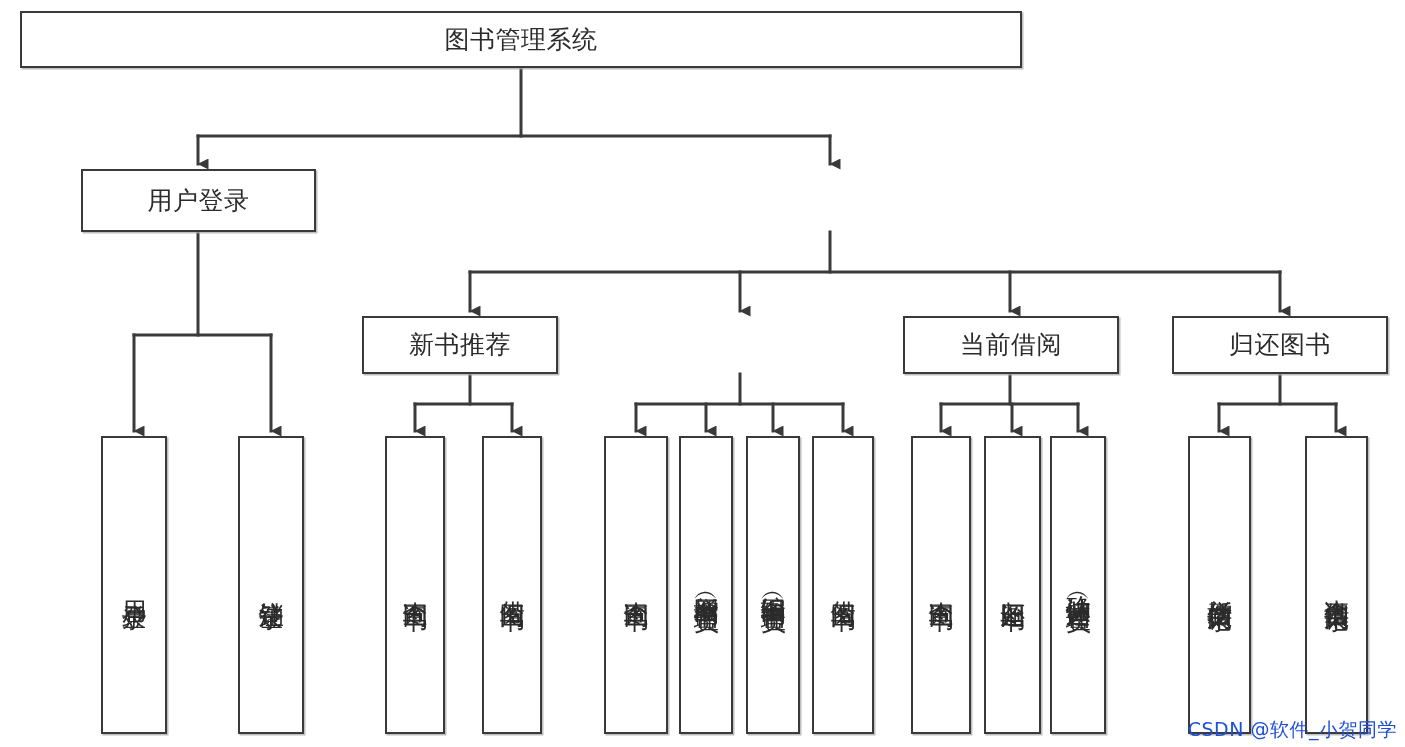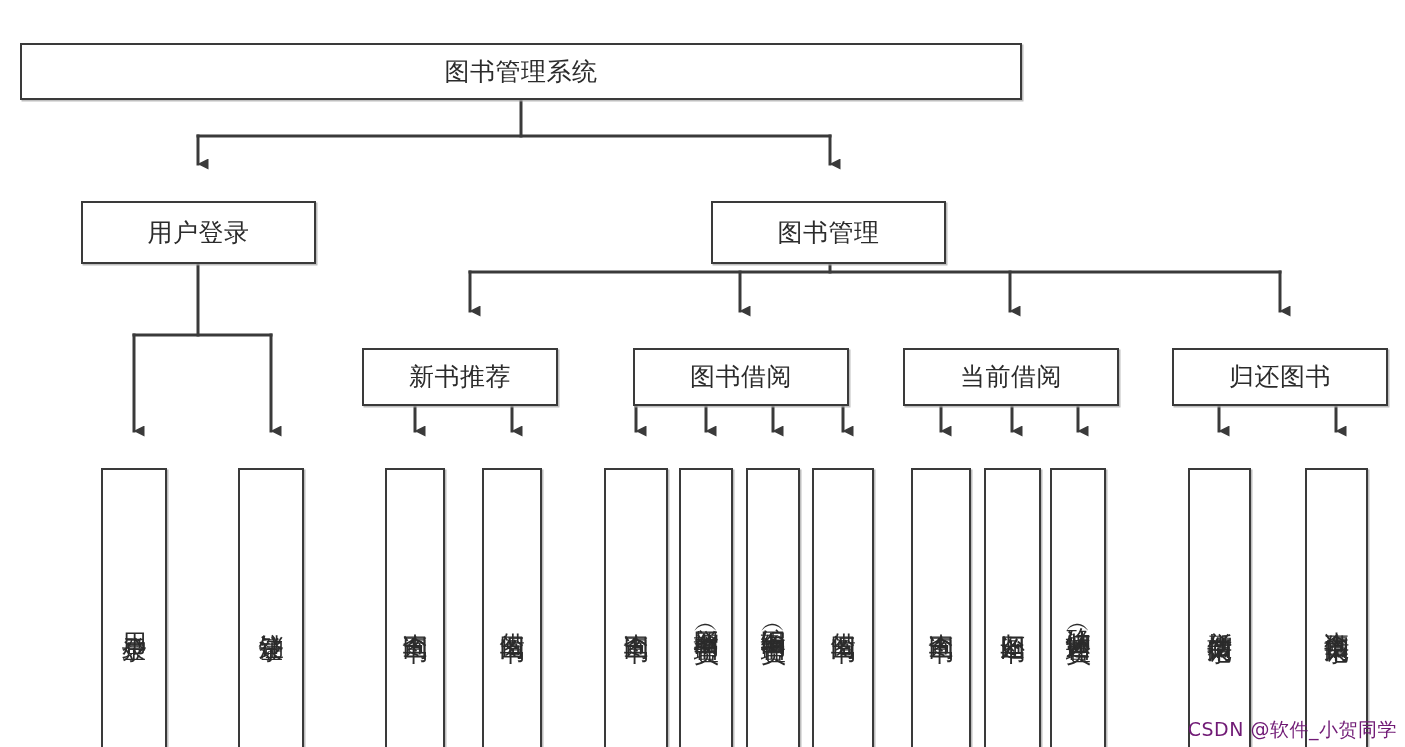--- a/index.html
+++ b/index.html
@@ -29,21 +29,20 @@
   .node {
     position: absolute;
     box-sizing: border-box;
     border: 2.5px solid #3a3a3a;
     background: #ffffff;
     display: flex;
     align-items: center;
     justify-content: center;
     color: #2b2b2b;
     box-shadow: 1.5px 1.5px 0 0 rgba(170,170,170,0.75);
-    margin-top: 32px;
   }
   .node .lbl {
     display: block;
     text-align: center;
     line-height: 1.18;
     letter-spacing: 0.5px;
   }
   
   .node.h .lbl {
     writing-mode: horizontal-tb;
@@ -60,21 +59,21 @@
     font-size: 25px;
     line-height: 1.1;
     letter-spacing: 2px;
     max-height: 276px;
   }
   .watermark {
     position: absolute;
     right: 8px;
     bottom: 4px;
     font-size: 19px;
-    color: #701a75;
+    color: #1d4ed8;
     white-space: nowrap;
     letter-spacing: 0.5px;
   }
 </style>
 </head>
 <body>
 
 <div id="canvas">
 
   <svg id="wires" viewBox="0 0 1405 747" width="1405" height="747" xmlns="http://www.w3.org/2000/svg">
@@ -127,29 +126,23 @@
     </g>
   </svg>
 
   <div class="node h root" style="left: 20px; top: 11px; width: 1002px; height: 57px;">
     <span class="lbl">图书管理系统</span>
   </div>
 
   <div class="node h" style="left: 81px; top: 169px; width: 235px; height: 63px;">
     <span class="lbl">用户登录</span>
   </div>
-  <div class="node h" style="left: 711px; top: 169px; width: 235px; height: 63px;">
-    <span class="lbl">图书管理</span>
-  </div>
 
   <div class="node h" style="left: 362px; top: 316px; width: 196px; height: 58px;">
     <span class="lbl">新书推荐</span>
-  </div>
-  <div class="node h" style="left: 633px; top: 316px; width: 216px; height: 58px;">
-    <span class="lbl">图书借阅</span>
   </div>
   <div class="node h" style="left: 903px; top: 316px; width: 216px; height: 58px;">
     <span class="lbl">当前借阅</span>
   </div>
   <div class="node h" style="left: 1172px; top: 316px; width: 216px; height: 58px;">
     <span class="lbl">归还图书</span>
   </div>
 
   <div class="node v" style="left: 101px; top: 436px; width: 66px; height: 298px;">
     <span class="lbl">用户登录</span>

